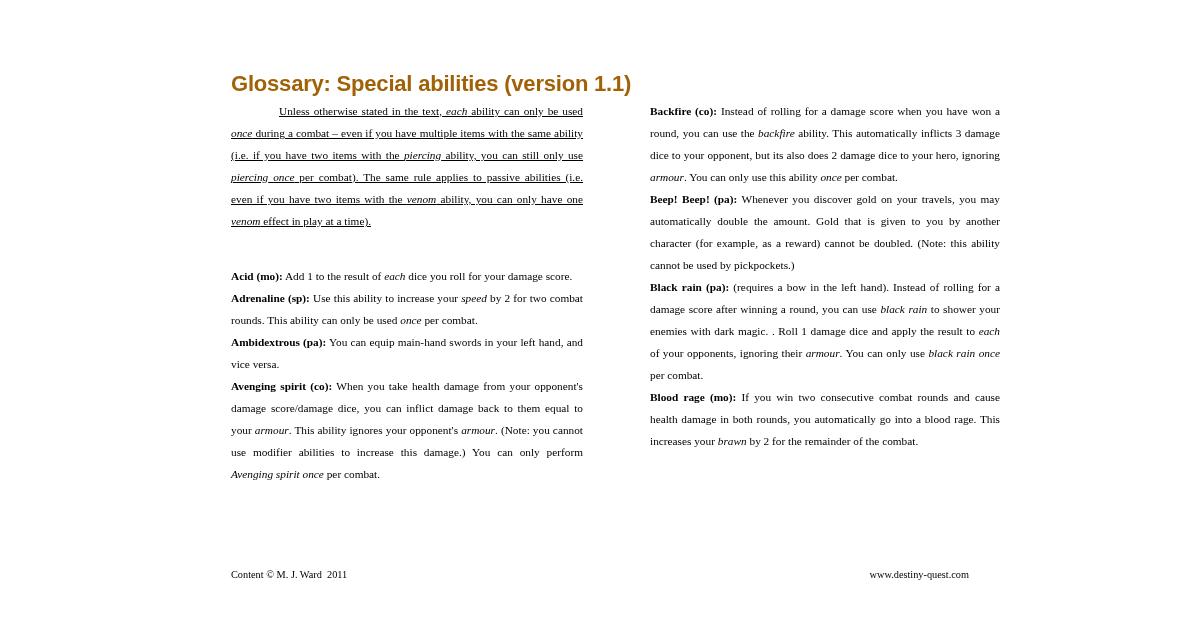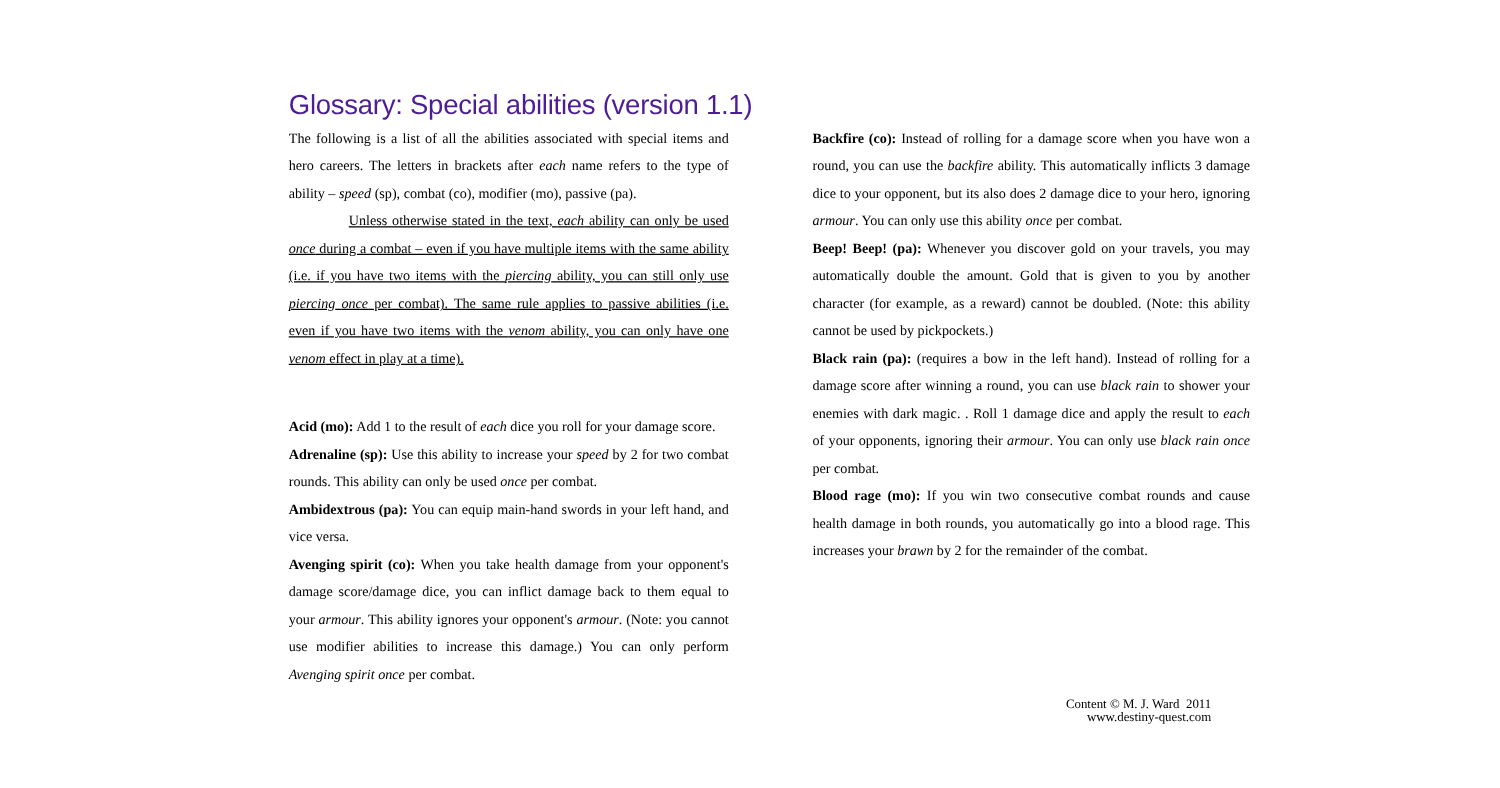--- a/index.html
+++ b/index.html
@@ -33,24 +33,24 @@
     left: 1045px; top: 0;
     width: 155px; height: 630px;
     background: #ffffff;
   }
   .doc-title {
     position: absolute;
     left: 76px;
     top: 56px;
     width: 600px;
     font-family: "Liberation Sans", sans-serif;
-    font-weight: normal;
+    font-weight: bold;
     font-size: 22px;
     letter-spacing: -0.2px;
-    color: #4c1d95;
+    color: #a16207;
   }
   .col {
     position: absolute;
     top: 100px;
     font-size: 11.3px;
     line-height: 22px;
     text-align: justify;
   }
   .col-left {
     left: 76px;
@@ -82,39 +82,37 @@
   .footer {
     position: absolute;
     bottom: 50px;
     left: 76px;
     right: 76px;
     font-size: 10.3px;
     display: flex;
     justify-content: space-between;
     align-items: flex-end;
     color: #000000;
-    flex-direction: column;
   }
   .footer-left, .footer-right {
     white-space: pre;
   }
 </style>
 </head>
 <body>
 
 <div class="gutter-left"></div>
 <div class="gutter-right"></div>
 
 <div class="page">
 
   <h1 class="doc-title">Glossary: Special abilities (version 1.1)</h1>
 
   <div class="col col-left">
 
-    <p class="para">The following is a list of all the abilities associated with special items and hero careers. The letters in brackets after <span class="it">each</span> name refers to the type of ability – <span class="it">speed</span> (sp), combat (co), modifier (mo), passive (pa).</p>
     <p class="para indent">Unless otherwise stated in the text, <span class="it">each</span> ability can only be used <span class="it">once</span> during a combat – even if you have multiple items with the same ability (i.e. if you have two items with the <span class="it">piercing</span> ability, you can still only use <span class="it">piercing</span> <span class="it">once</span> per combat). The same rule applies to passive abilities (i.e. even if you have two items with the <span class="it">venom</span> ability, you can only have one <span class="it">venom</span> effect in play at a time).</p>
 
     <div class="spacer-small"></div>
     <div class="spacer-tiny"></div>
 
     <p class="para"><span class="term">Acid (mo):</span><span> Add 1 to the result of <span class="it">each</span> dice you roll for your damage score.</span></p>
 
     <p class="para"><span class="term">Adrenaline (sp):</span><span> Use this ability to increase your <span class="it">speed</span> by 2 for two combat rounds. This ability can only be used <span class="it">once</span> per combat.</span></p>
 
     <p class="para"><span class="term">Ambidextrous (pa):</span><span> You can equip main-hand swords in your left hand, and vice versa.</span></p>

